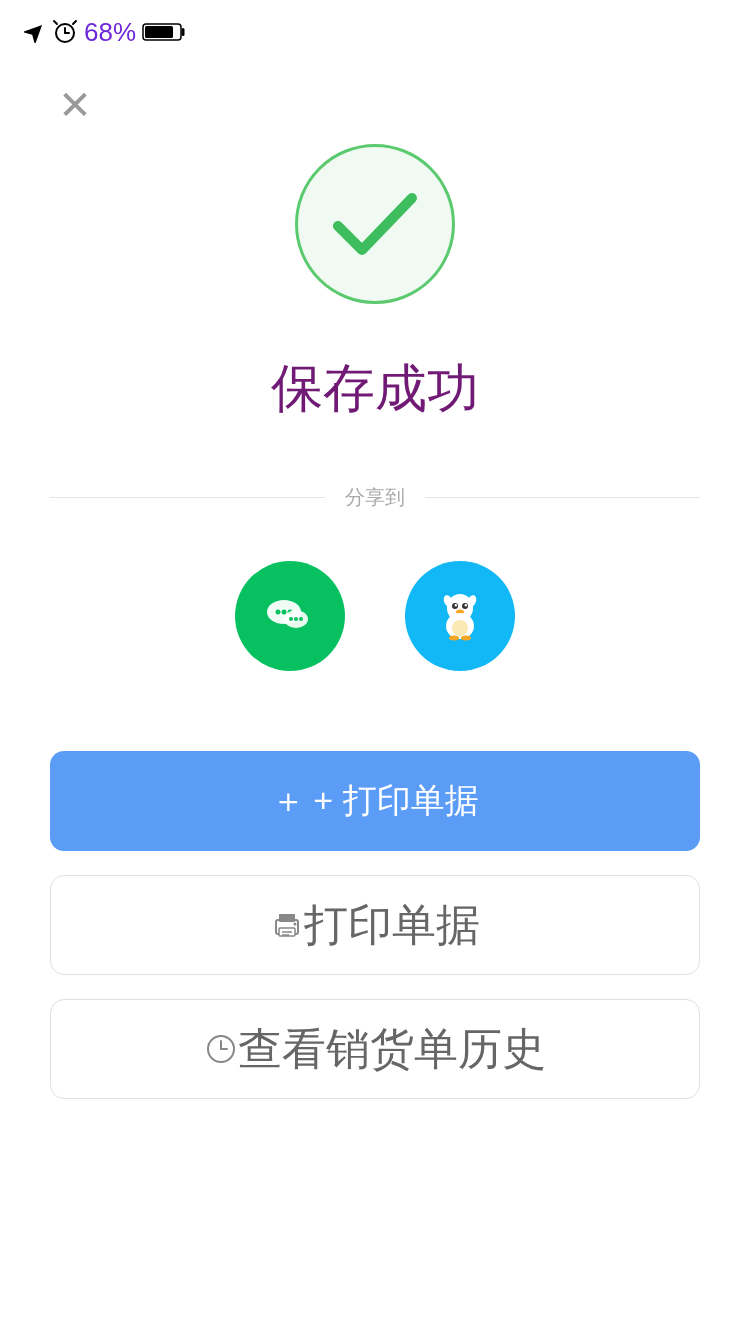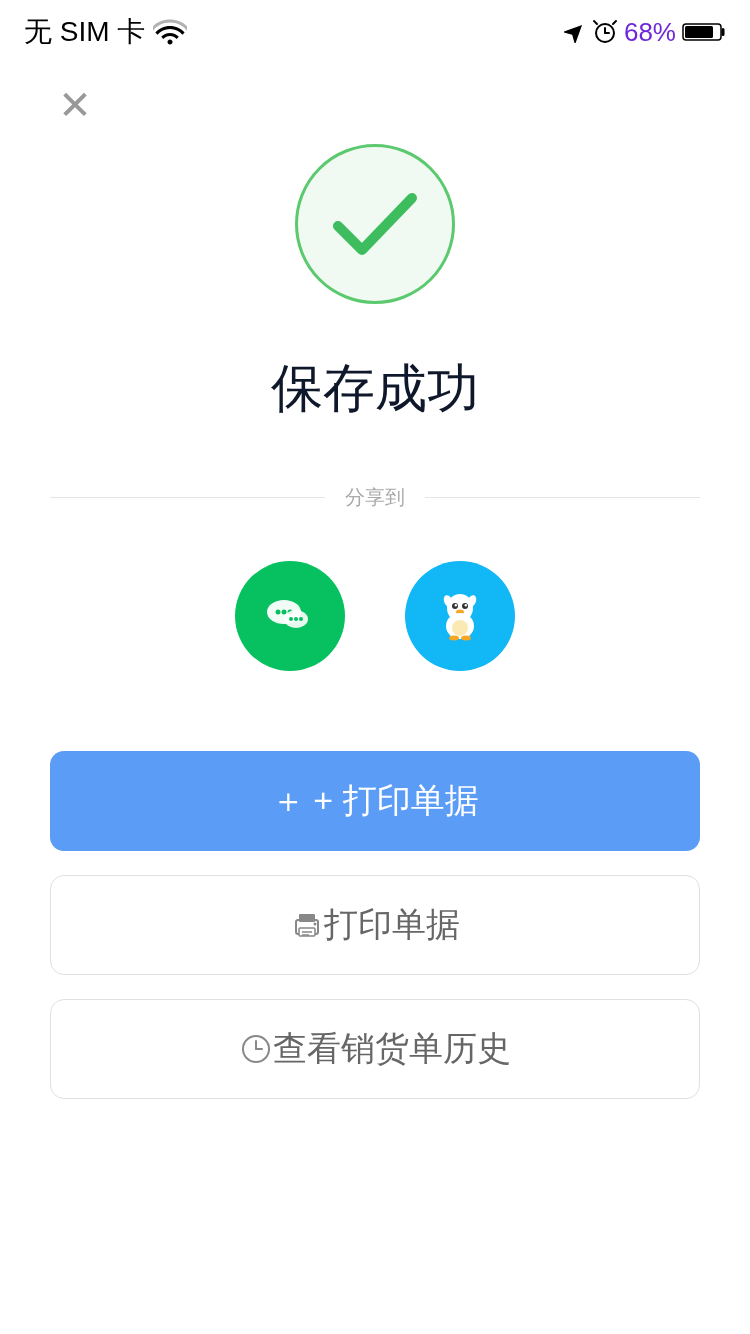--- a/index.html
+++ b/index.html
@@ -111,21 +111,21 @@
 
     .checkmark {
       width: 90px;
       height: 68px;
     }
 
     
     .success-title {
       font-size: 52px;
       font-weight: 400;
-      color: #0f172a;
+      color: #701a75;
       margin-bottom: 60px;
     }
 
     
     .share-divider {
       width: 100%;
       display: flex;
       align-items: center;
       gap: 20px;
       margin-bottom: 50px;
@@ -198,21 +198,21 @@
       width: 100%;
       height: 100px;
       border-radius: 14px;
       background: #ffffff;
       border: 1.5px solid #e0e0e0;
       display: flex;
       align-items: center;
       justify-content: center;
       gap: 0;
       cursor: pointer;
-      font-size: 34px;
+      font-size: 44px;
       color: #666;
     }
 
     .btn-icon {
       font-size: 34px;
       display: flex;
       align-items: center;
     }
 
     
@@ -224,29 +224,20 @@
     
     .qq-svg {
       width: 60px;
       height: 60px;
     }
   </style>
 </head>
 <body>
 
 <div class="status-bar">
-  <div class="status-left">
-    <span>无 SIM 卡</span>
-    <svg class="wifi-icon" viewBox="0 0 34 26" fill="none" xmlns="http://www.w3.org/2000/svg">
-      <path d="M17 20.5 C15.6 20.5 14.5 21.6 14.5 23 C14.5 24.4 15.6 25.5 17 25.5 C18.4 25.5 19.5 24.4 19.5 23 C19.5 21.6 18.4 20.5 17 20.5Z" fill="#000"></path>
-      <path d="M17 14 C13.5 14 10.4 15.5 8.2 17.8 L10.4 20 C12 18.2 14.4 17 17 17 C19.6 17 22 18.2 23.6 20 L25.8 17.8 C23.6 15.5 20.5 14 17 14Z" fill="#000"></path>
-      <path d="M17 7 C11.2 7 6 9.5 2.4 13.5 L4.6 15.7 C7.6 12.2 12 10 17 10 C22 10 26.4 12.2 29.4 15.7 L31.6 13.5 C28 9.5 22.8 7 17 7Z" fill="#000"></path>
-      <path d="M17 0.5 C8.8 0.5 1.5 4.3 -2.6 10.2 L-0.4 12.4 C3.1 7 9.6 3.5 17 3.5 C24.4 3.5 30.9 7 34.4 12.4 L36.6 10.2 C32.5 4.3 25.2 0.5 17 0.5Z" fill="#000" opacity="0.3"></path>
-    </svg>
-  </div>
   <div class="status-right battery-container">
 
     <svg width="22" height="22" viewBox="0 0 22 22" fill="none">
       <path d="M11 1 L20 20 L11 15 L2 20 Z" fill="#000" transform="rotate(45 11 11)"></path>
     </svg>
 
     <svg width="26" height="26" viewBox="0 0 26 26" fill="none">
       <circle cx="13" cy="14" r="9" stroke="#000" stroke-width="2" fill="none"></circle>
       <line x1="13" y1="14" x2="13" y2="9" stroke="#000" stroke-width="2" stroke-linecap="round"></line>
       <line x1="13" y1="14" x2="17" y2="14" stroke="#000" stroke-width="2" stroke-linecap="round"></line>

